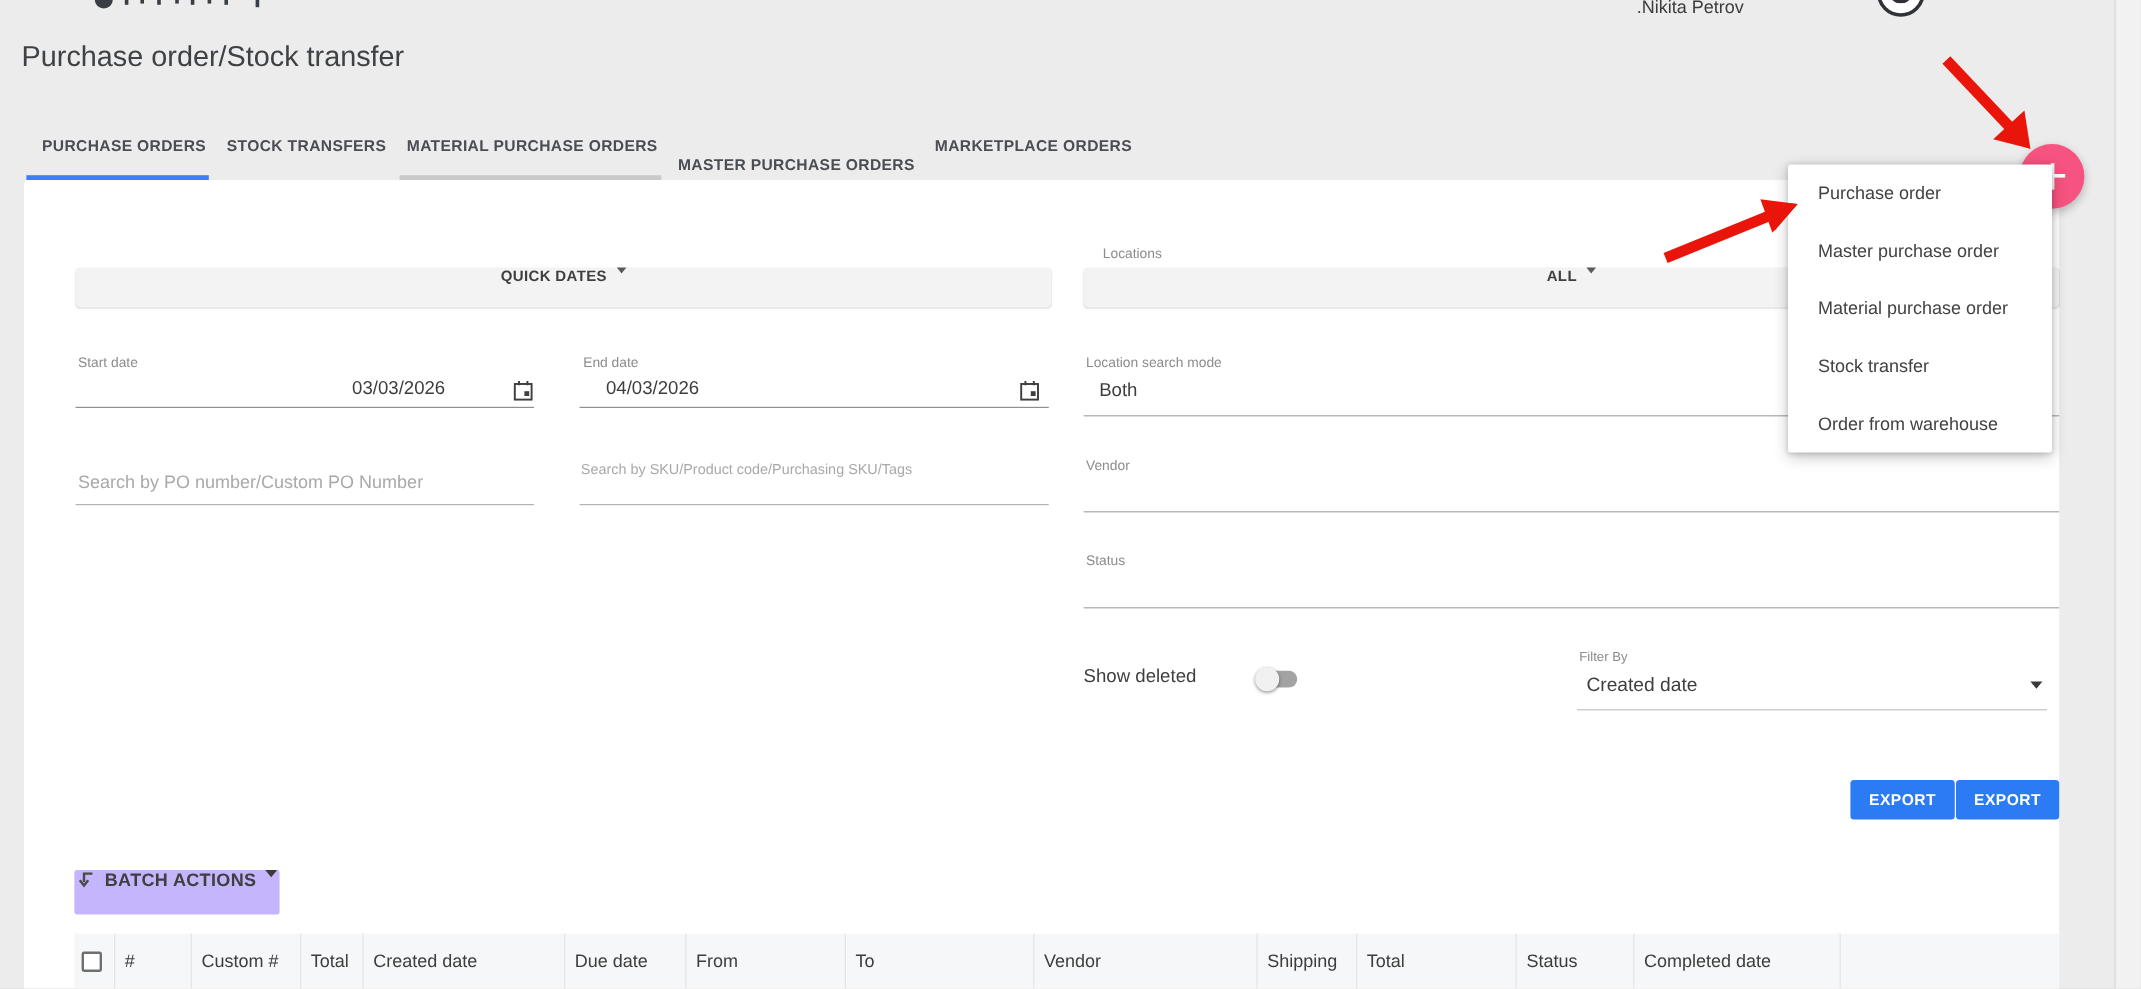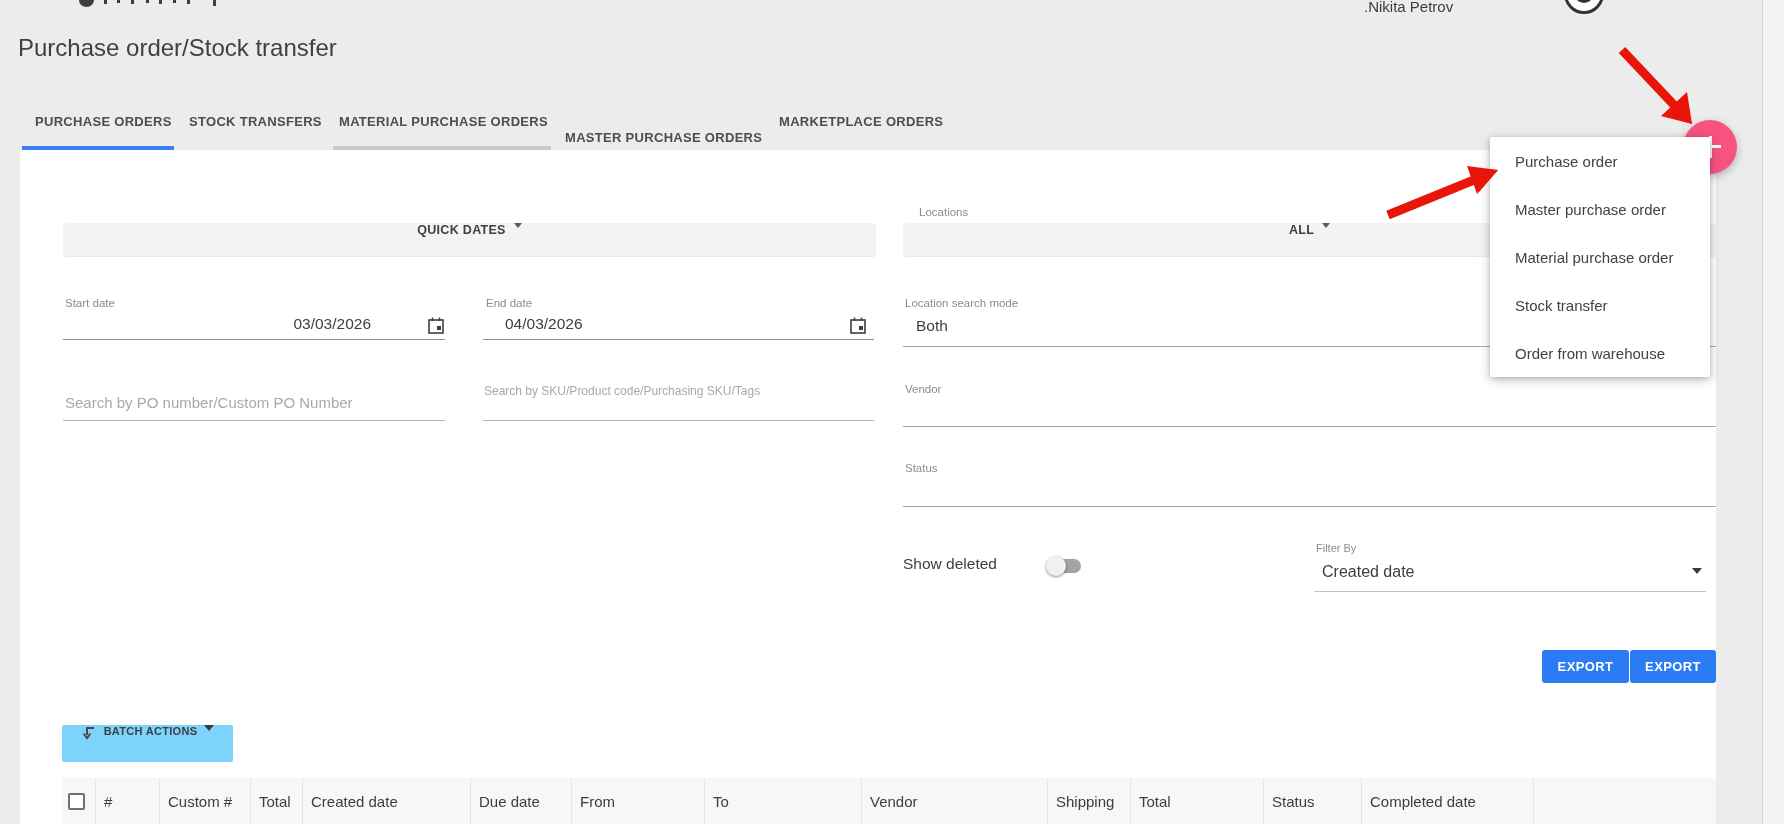--- a/index.html
+++ b/index.html
@@ -134,21 +134,21 @@
   </div>
 
   <div class="abs lbl" style="left:1316px; top:542px; font-size:11px;">Filter By</div>
   <div class="abs val" style="left:1322px; top:563px; font-size:16px;">Created date</div>
   <div class="abs caret caret-big" style="left:1692px; top:568px;"></div>
   <div class="abs underline" style="left:1314px; top:591px; width:392px; background:#c2c2c2;"></div>
 
   <button class="abs bluebtn" style="left:1542px; top:650px; width:87px; height:33px;">EXPORT</button>
   <button class="abs bluebtn" style="left:1630px; top:650px; width:86px; height:33px;">EXPORT</button>
 
-  <div class="abs gbtn" style="left:62px; top:725px; width:171px; height:37px; background:#7dd3fc; border-radius:2px; box-shadow:none; gap:7px; font-size:11px;">
+  <div class="abs gbtn" style="left:62px; top:725px; width:171px; height:37px; background:#c4b5fd; border-radius:2px; box-shadow:none; gap:7px; font-size:15px;">
     <svg width="16" height="16" viewBox="0 0 16 16">
       <path d="M13 3 H6 V10" fill="none" stroke="#4a4a4a" stroke-width="2"></path>
       <path d="M2.5 8.5 L6 13 L9.5 8.5" fill="none" stroke="#4a4a4a" stroke-width="2"></path>
     </svg>
     <span>BATCH ACTIONS</span>
     <span class="caret caret-big"></span>
   </div>
 
   <div class="abs thead" style="left:62px; top:778px; width:1654px;">
     <div class="thcell" style="width:34px; padding-left:6px;">

